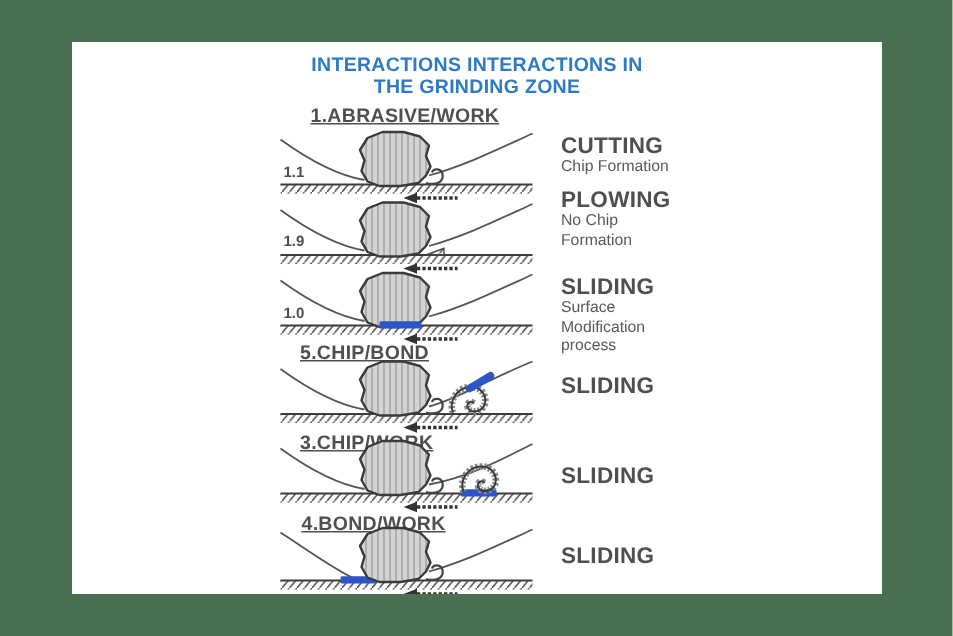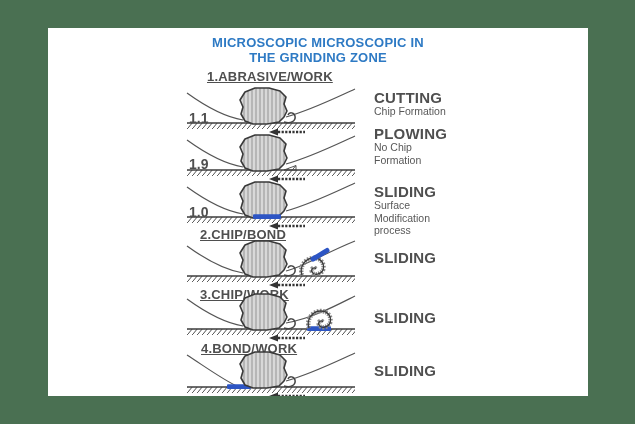--- a/index.html
+++ b/index.html
@@ -7,21 +7,21 @@
     --heading_gray:#4f4f4f; --text_gray:#585858; --highlight_blue:#2d55c4; --line_dark:#3c3c3c;
   }
   *{box-sizing:border-box;margin:0;padding:0}
   body{font-family:"Liberation Sans","DejaVu Sans",sans-serif;background:#fff}
   .stage{position:relative;width:635px;height:424px;background:var(--background_green);overflow:hidden}
   .panel{position:absolute;left:48px;top:28px;width:540px;height:368px;background:var(--panel_white);overflow:hidden}
   .title{position:absolute;left:0;top:7px;width:100%;text-align:center;color:var(--title_blue);
          font-weight:bold;font-size:13px;line-height:15px;letter-spacing:.2px}
   .heading{position:absolute;font-weight:bold;font-size:13px;color:var(--heading_gray);
            text-decoration:underline;letter-spacing:.2px;white-space:nowrap}
-  .num{position:absolute;font-weight:bold;font-size:14px;color:var(--heading_gray)}
+  .num{position:absolute;font-weight:bold;font-size:10px;color:var(--heading_gray)}
   .dgm{position:absolute;left:135px;width:180px;height:50px}
   .mechblock{position:absolute;left:326px;width:86px}
   .mech{font-weight:bold;font-size:15px;color:var(--heading_gray);letter-spacing:.2px;line-height:12px}
   .desc{font-size:10.5px;color:var(--text_gray);line-height:12.5px;width:74px;margin-top:1px}
   .hl{fill:var(--highlight_blue);stroke:none}
   .hl-stroke{stroke:var(--highlight_blue);fill:none}
   .defs-holder{position:absolute;width:0;height:0;overflow:hidden}
 </style>
 </head>
 <body>
@@ -52,21 +52,21 @@
         </g>
         <path id="g-curl" d="M101,36 C108,38 113,35 112,30 C111,26 106,26 105,29" fill="none" stroke="#444" stroke-width="1.5"></path>
         <g id="g-chip">
           <path d="M-10,10 C-13,2 -7,-7 2,-7 C9,-7 13,-1 11,5 C9,9.5 2,11 0,7 C-1.5,4 2,1.5 4,4" fill="none" stroke="#8a8a8a" stroke-width="4.5" stroke-dasharray="1.6 1.3"></path>
           <path d="M-10,10 C-13,2 -7,-7 2,-7 C9,-7 13,-1 11,5 C9,9.5 2,11 0,7 C-1.5,4 2,1.5 4,4" fill="none" stroke="#3a3a3a" stroke-width="1.3"></path>
         </g>
       </defs>
     </svg>
 
     <div class="title">
-      <div>MICROSCOPIC MICROSCOPIC IN</div>
+      <div>INTERACTIONS INTERACTIONS IN</div>
       <div>THE GRINDING ZONE</div>
     </div>
 
     <div class="heading" style="left:159px;top:41px">1.ABRASIVE/WORK</div>
 
     <svg class="dgm" style="top:58px" viewBox="0 0 180 50">
       <use href="#g-curve-left"></use>
       <use href="#g-curve-right"></use>
       <use href="#g-surface"></use>
       <use href="#g-grain"></use>
@@ -100,21 +100,21 @@
       <use href="#g-grain"></use>
       <rect class="hl" x="70" y="34.2" width="28" height="4.8" rx="1"></rect>
       <use href="#g-arrow"></use>
     </svg>
     <div class="num" style="left:141px;top:176px">1.0</div>
     <div class="mechblock" style="top:158px">
       <div class="mech">SLIDING</div>
       <div class="desc">Surface Modification process</div>
     </div>
 
-    <div class="heading" style="left:152px;top:199px">2.CHIP/BOND</div>
+    <div class="heading" style="left:152px;top:199px">5.CHIP/BOND</div>
     <svg class="dgm" style="top:211px" viewBox="0 0 180 50">
       <use href="#g-curve-left"></use>
       <path d="M103,32 C120,28 140,15 172,2" fill="none" stroke="#555" stroke-width="1.2"></path>
       <use href="#g-surface"></use>
       <use href="#g-grain"></use>
       <use href="#g-curl"></use>
       <use href="#g-chip" transform="translate(129,26)"></use>
       <path class="hl-stroke" d="M130,20 C135,17 140,14 144,11.5" stroke-width="5" stroke-linecap="round"></path>
       <use href="#g-arrow"></use>
     </svg>

